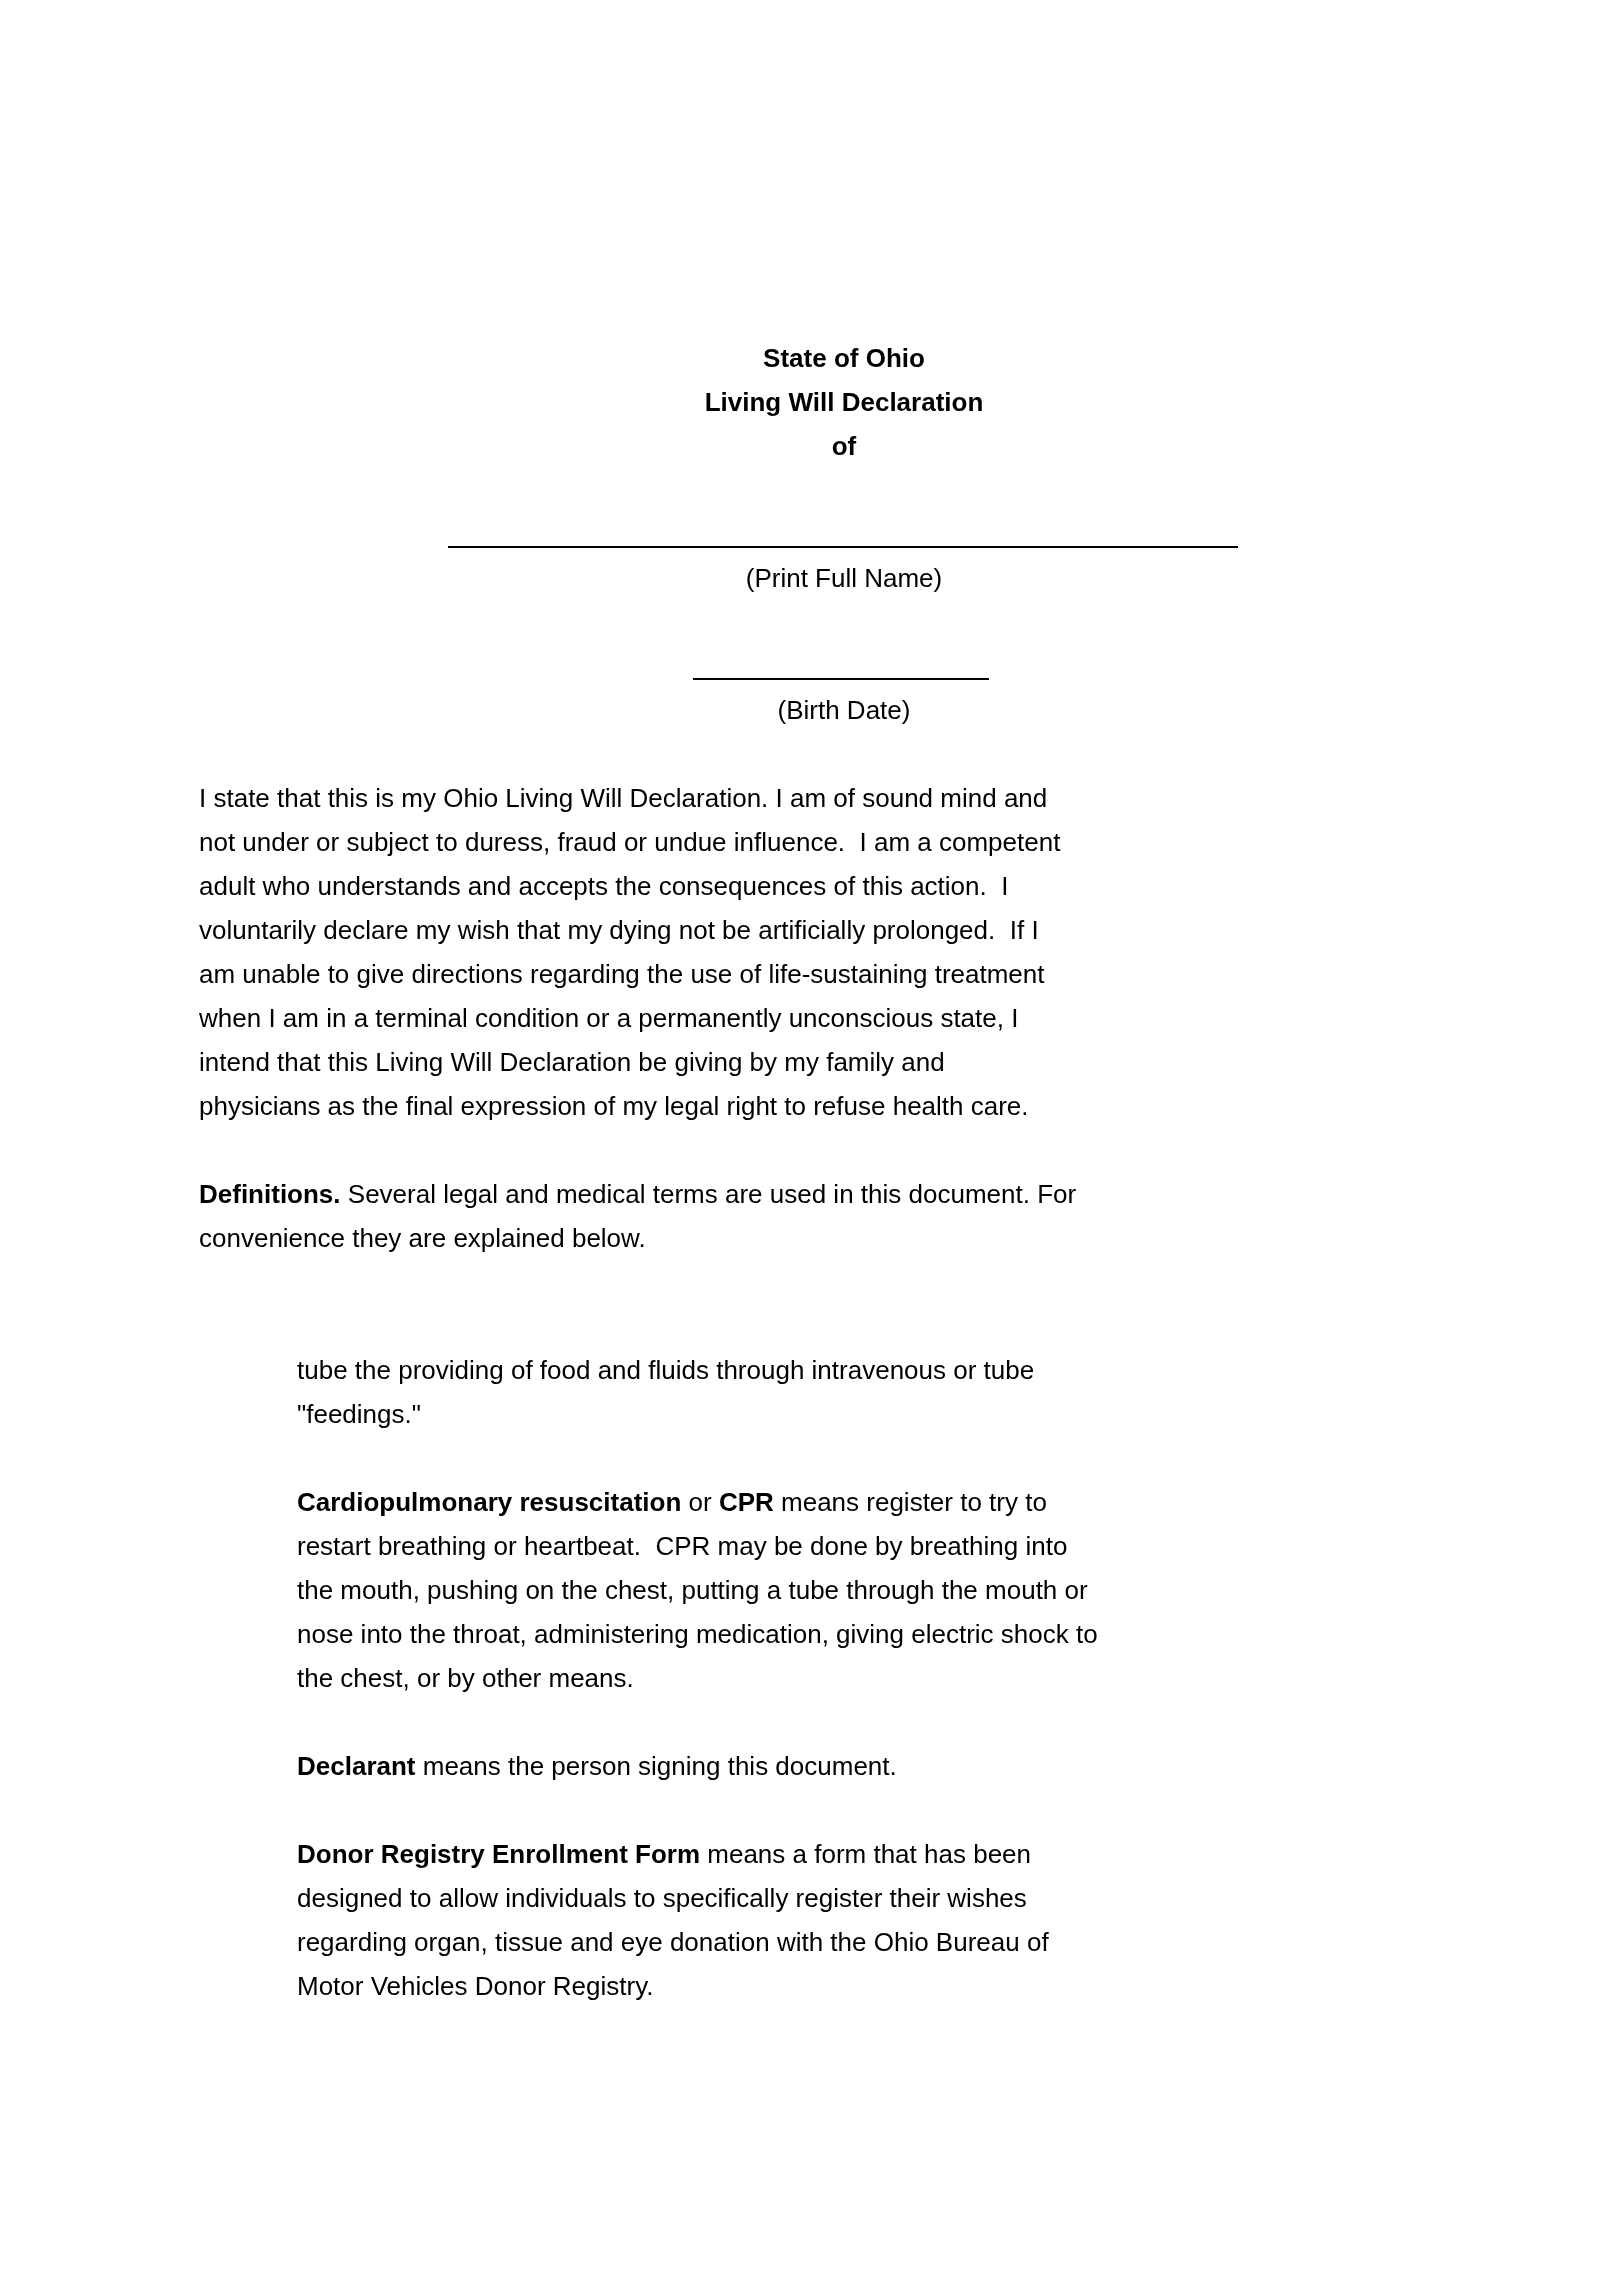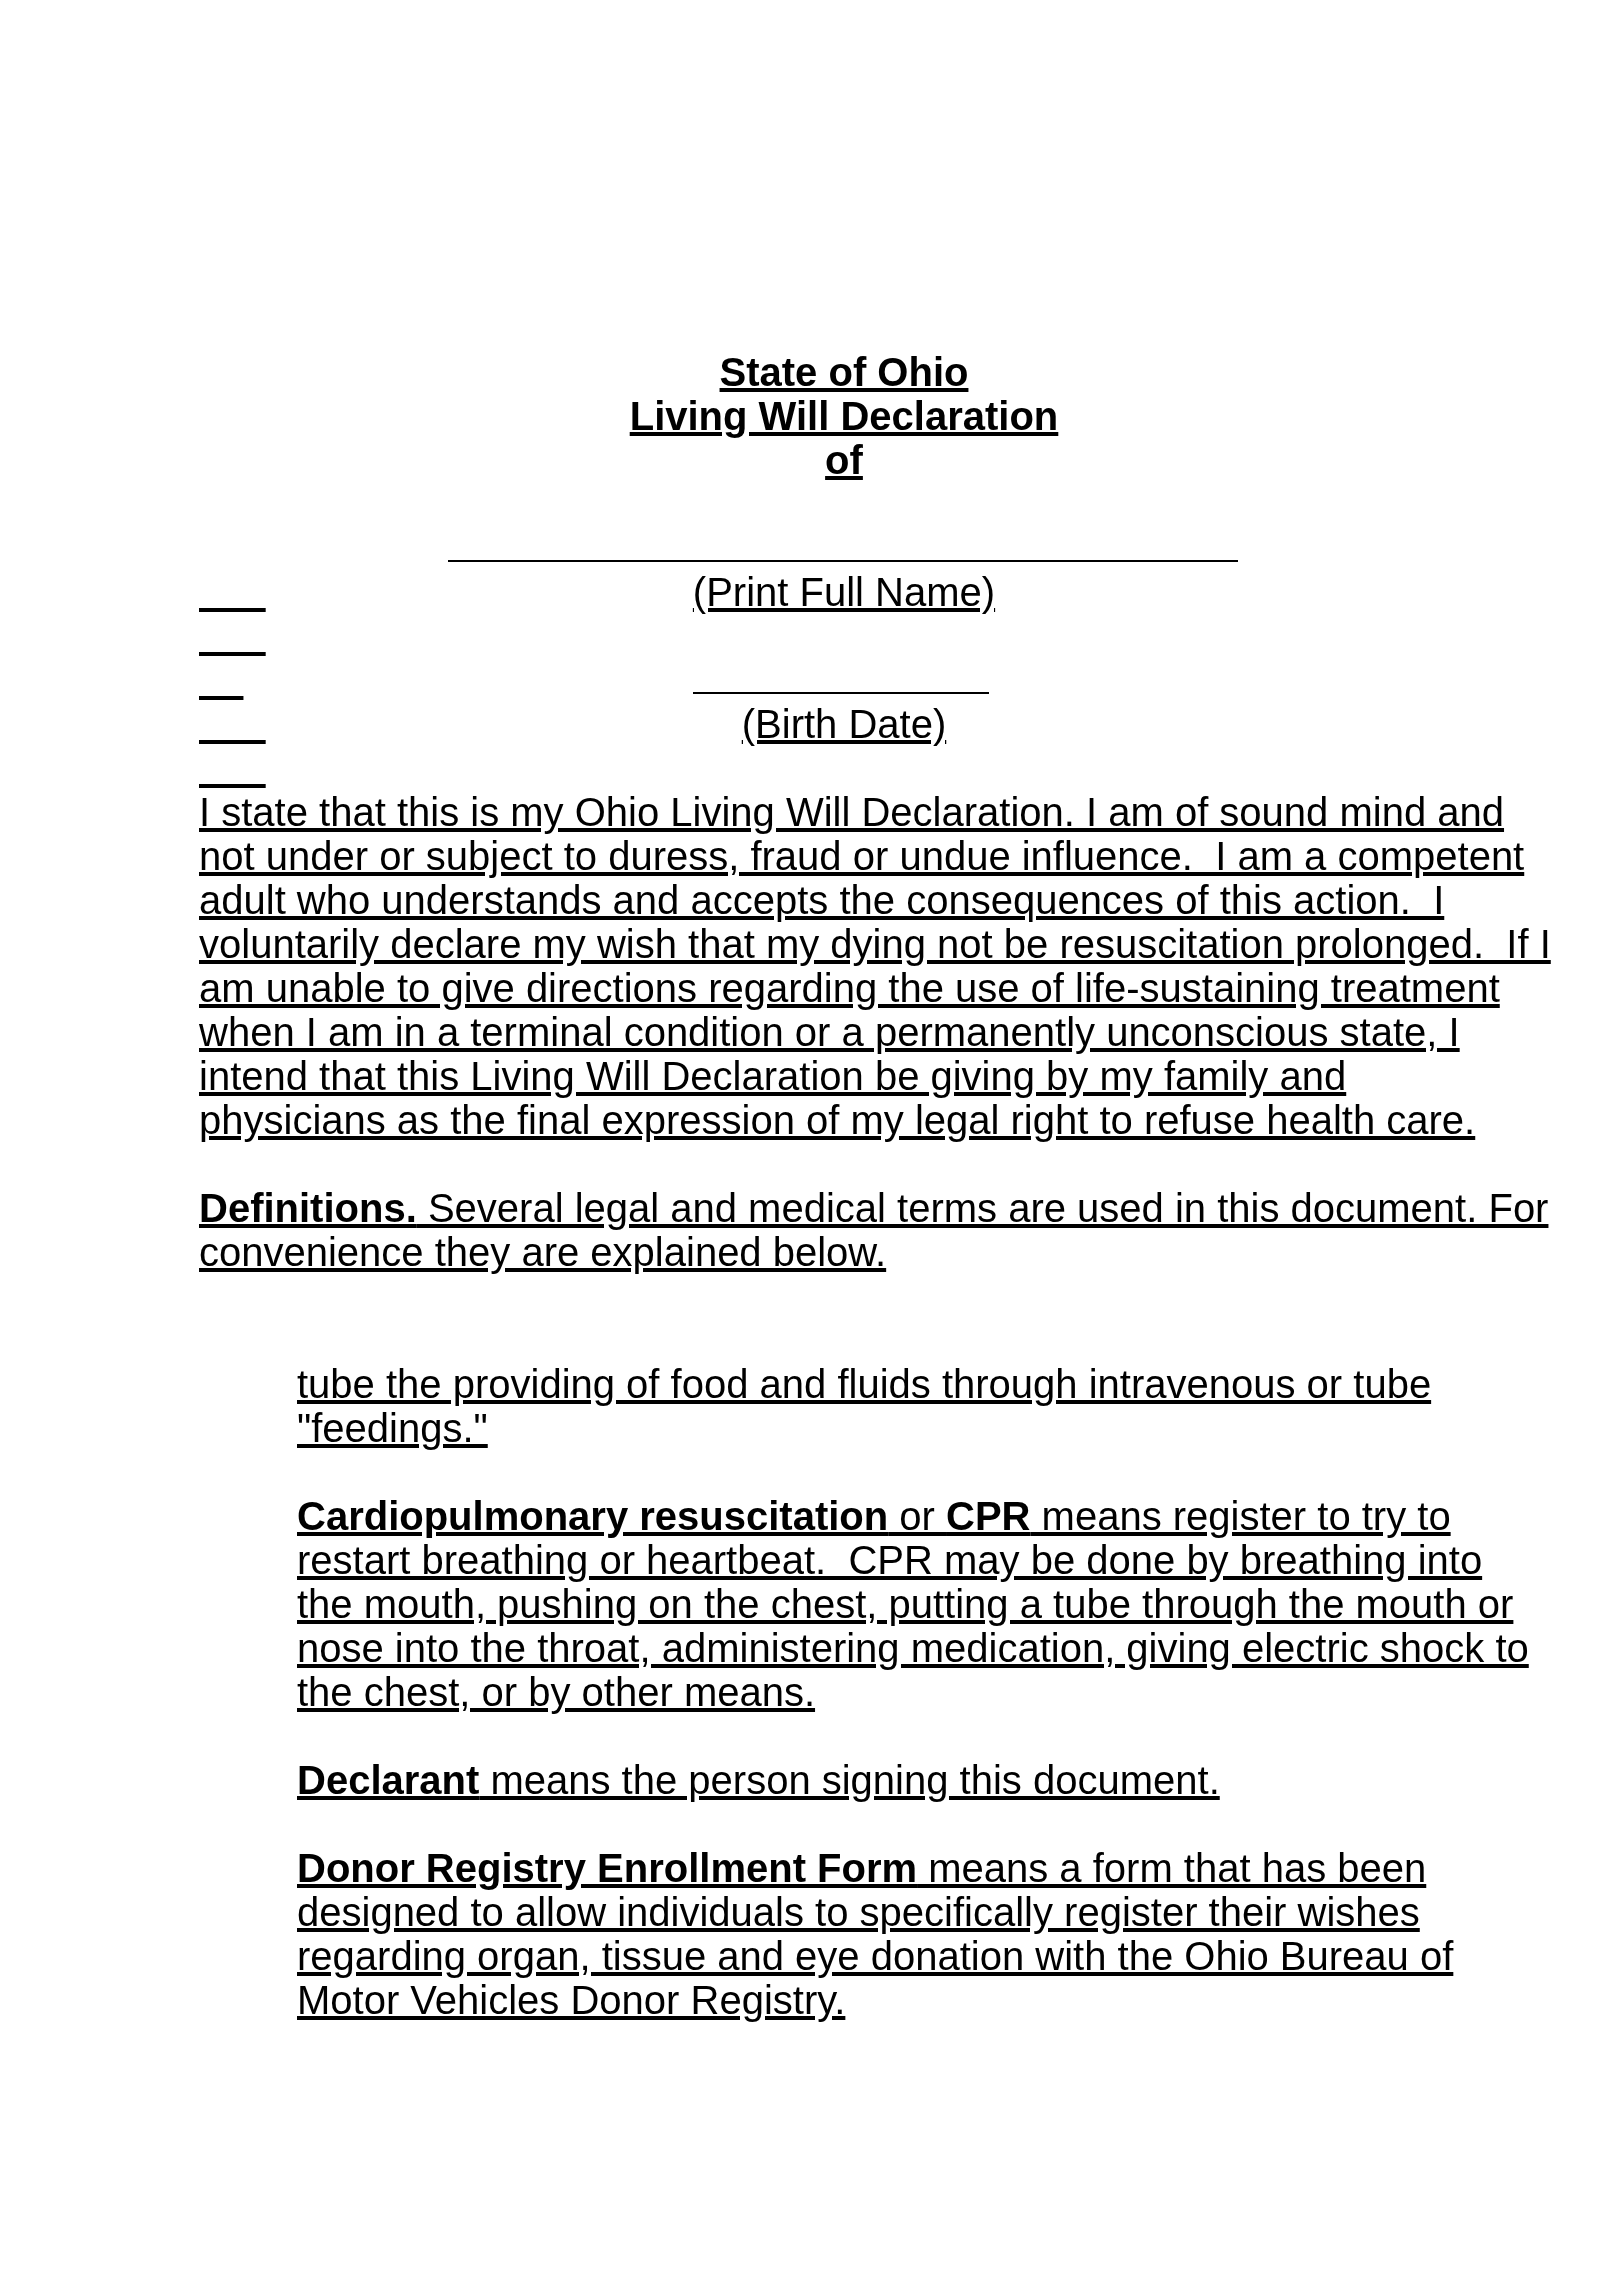--- a/index.html
+++ b/index.html
@@ -19,25 +19,24 @@
       position: absolute;
       left: 0;
       top: 0;
       width: 1621px;
       height: 2293px;
       background: #ffffff;
     }
     .flow {
       position: absolute;
       left: 199px;
-      top: 350px;
+      top: 336px;
       width: 1294px;
-      font-size: 40px;
+      font-size: 26px;
       line-height: 44px;
-      text-decoration: underline;
     }
     .line {
       display: block;
       height: 44px;
       white-space: pre;
     }
     .center {
       text-align: center;
       width: 1290px;
     }
@@ -99,21 +98,21 @@
       <span class="rule birth-rule"></span>
     </div>
     <span class="line center">(Birth Date)</span>
 
     <span class="blank"></span>
 
     <div>
       <span class="line">I state that this is my Ohio Living Will Declaration. I am of sound mind and</span>
       <span class="line">not under or subject to duress, fraud or undue influence.  I am a competent</span>
       <span class="line">adult who understands and accepts the consequences of this action.  I</span>
-      <span class="line">voluntarily declare my wish that my dying not be resuscitation prolonged.  If I</span>
+      <span class="line">voluntarily declare my wish that my dying not be artificially prolonged.  If I</span>
       <span class="line">am unable to give directions regarding the use of life-sustaining treatment</span>
       <span class="line">when I am in a terminal condition or a permanently unconscious state, I</span>
       <span class="line">intend that this Living Will Declaration be giving by my family and</span>
       <span class="line">physicians as the final expression of my legal right to refuse health care.</span>
     </div>
 
     <span class="blank"></span>
 
     <div>
       <span class="line"><b>Definitions.</b><span> Several legal and medical terms are used in this document. For</span></span>

